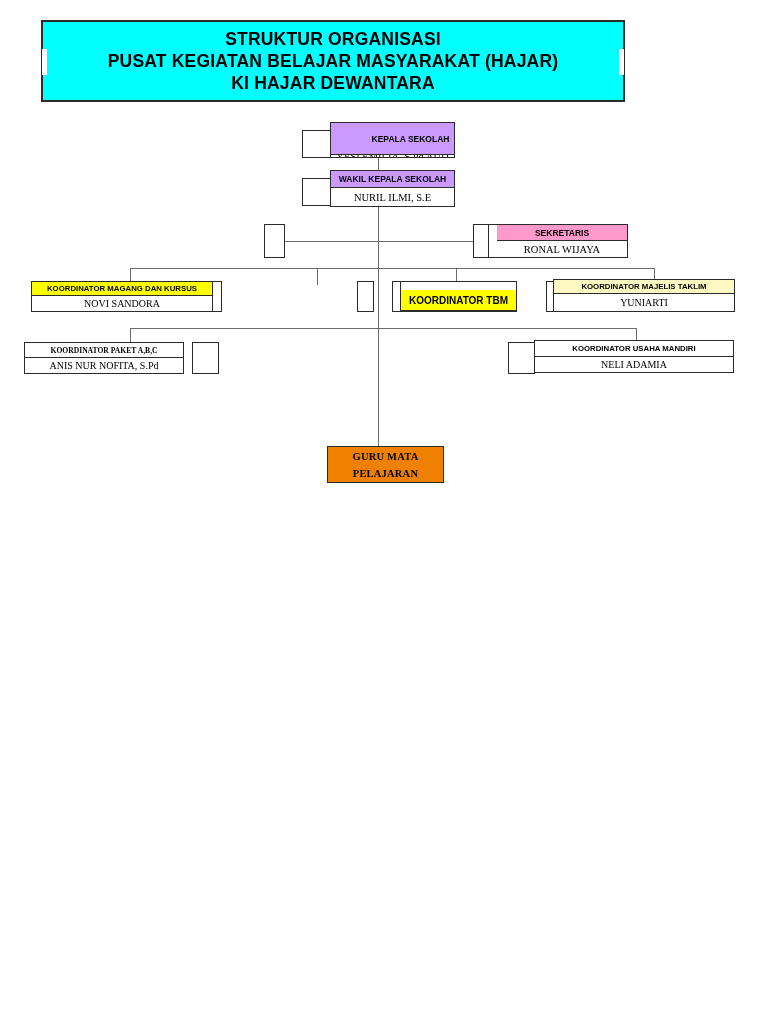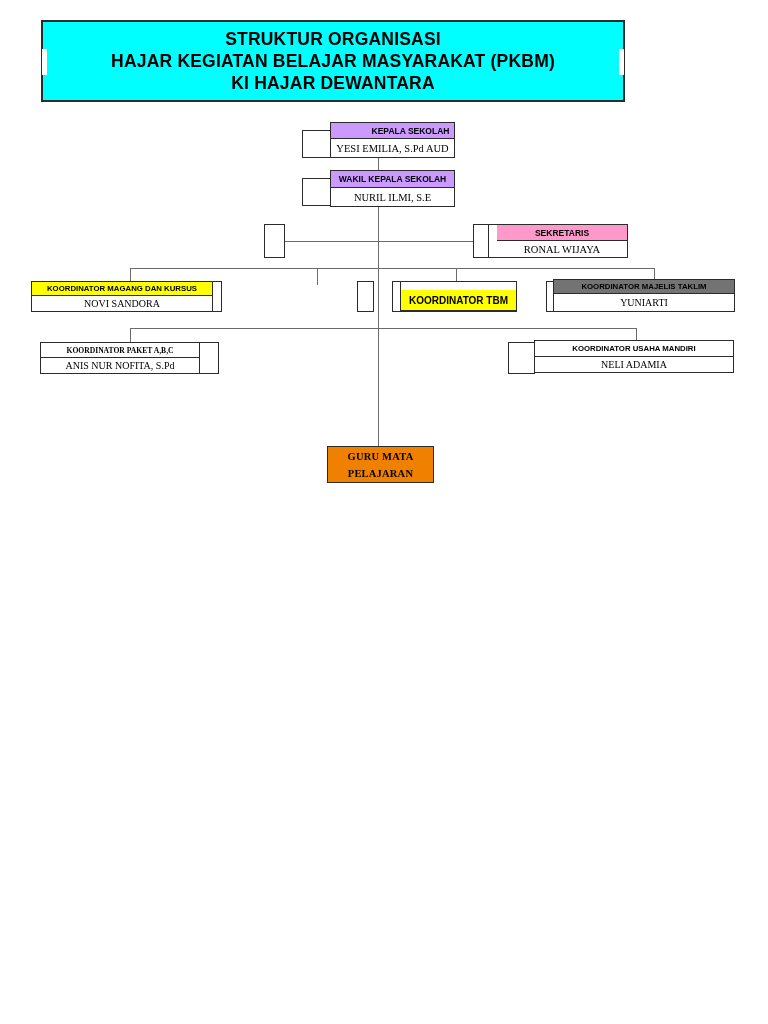--- a/index.html
+++ b/index.html
@@ -135,21 +135,21 @@
     letter-spacing: 0.2px;
   }
 </style>
 </head>
 <body>
 
 <div id="title-banner">
   <div class="banner-notch left"></div>
   <div class="banner-notch right"></div>
   <div class="tline">STRUKTUR ORGANISASI</div>
-  <div class="tline">HAJAR KEGIATAN BELAJAR MASYARAKAT (PKBM)</div>
+  <div class="tline">PUSAT KEGIATAN BELAJAR MASYARAKAT (HAJAR)</div>
   <div class="tline">KI HAJAR DEWANTARA</div>
 </div>
 
 <div id="chart">
 
   <div class="vline" style="left:378px; top:158px; height:18px;"></div>
 
   <div class="vline" style="left:378px; top:207px; height:62px;"></div>
 
   <div class="vline" style="left:378px; top:269px; height:60px;"></div>
@@ -173,21 +173,21 @@
   <div class="stub" style="left:264px; top:224px; width:21px; height:34px;"></div>
   <div class="stub" style="left:473px; top:224px; width:21px; height:34px;"></div>
   <div class="stub" style="left:205px; top:281px; width:17px; height:31px;"></div>
   <div class="stub" style="left:357px; top:281px; width:17px; height:31px;"></div>
   <div class="stub" style="left:392px; top:281px; width:17px; height:31px;"></div>
   <div class="stub" style="left:546px; top:281px; width:17px; height:31px;"></div>
   <div class="stub" style="left:192px; top:342px; width:27px; height:32px;"></div>
   <div class="stub" style="left:508px; top:342px; width:27px; height:32px;"></div>
 
   <div class="node" style="left:330px; top:122px; width:125px; height:36px;">
-    <div class="hd" style="background:#CC99FF; height:16px; font-size:8.5px;padding-left:36px;">KEPALA  SEKOLAH</div>
+    <div class="hd" style="background:#CC99FF; height:32px; font-size:8.5px;padding-left:36px;">KEPALA  SEKOLAH</div>
     <div class="nm" style="font-size:10.5px;">YESI EMILIA, S.Pd AUD</div>
   </div>
 
   <div class="node" style="left:330px; top:170px; width:125px; height:37px;">
     <div class="hd" style="background:#CC99FF; height:17px; font-size:8.5px;">WAKIL KEPALA SEKOLAH</div>
     <div class="nm" style="font-size:10.5px;">NURIL ILMI, S.E</div>
   </div>
 
 
   <div class="node" style="left:488px; top:224px; width:140px; height:34px;padding-left:8px;">
@@ -200,32 +200,32 @@
     <div class="nm" style="font-size:10px;">NOVI SANDORA</div>
   </div>
 
 
   <div class="node" style="left:400px; top:281px; width:117px; height:31px;">
     <div class="hd" style="background:#FFFF00; height:30px; font-size:10px;margin-top:8px;">KOORDINATOR TBM</div>
     <div class="nm" style="font-size:10px;">ISGI CERLI</div>
   </div>
 
   <div class="node" style="left:553px; top:279px; width:182px; height:33px;">
-    <div class="hd" style="background:#737373; height:14px; font-size:7.8px;">KOORDINATOR MAJELIS  TAKLIM</div>
+    <div class="hd" style="background:#fef9c3; height:14px; font-size:7.8px;">KOORDINATOR MAJELIS  TAKLIM</div>
     <div class="nm" style="font-size:10px;">YUNIARTI</div>
   </div>
 
-  <div class="node" style="left:40px; top:342px; width:160px; height:32px;">
+  <div class="node" style="left:24px; top:342px; width:160px; height:32px;">
     <div class="hd" style="background:#FFFFFF; height:15px; font-size:7.6px; font-family:'Liberation Serif', serif;">KOORDINATOR PAKET A,B,C</div>
     <div class="nm" style="font-size:10px;">ANIS NUR NOFITA, S.Pd</div>
   </div>
 
   <div class="node" style="left:534px; top:340px; width:200px; height:33px;">
     <div class="hd" style="background:#FFFFFF; height:16px; font-size:7.8px;">KOORDINATOR USAHA MANDIRI</div>
     <div class="nm" style="font-size:10px;">NELI ADAMIA</div>
   </div>
 
-  <div id="guru-node" style="left:327px; top:446px; width:107px; height:37px;justify-content:flex-end;">
+  <div id="guru-node" style="left:327px; top:446px; width:117px; height:37px;justify-content:flex-end;">
     <span>GURU MATA</span>
     <span>PELAJARAN</span>
   </div>
 
 </div>
 
 </body></html>

